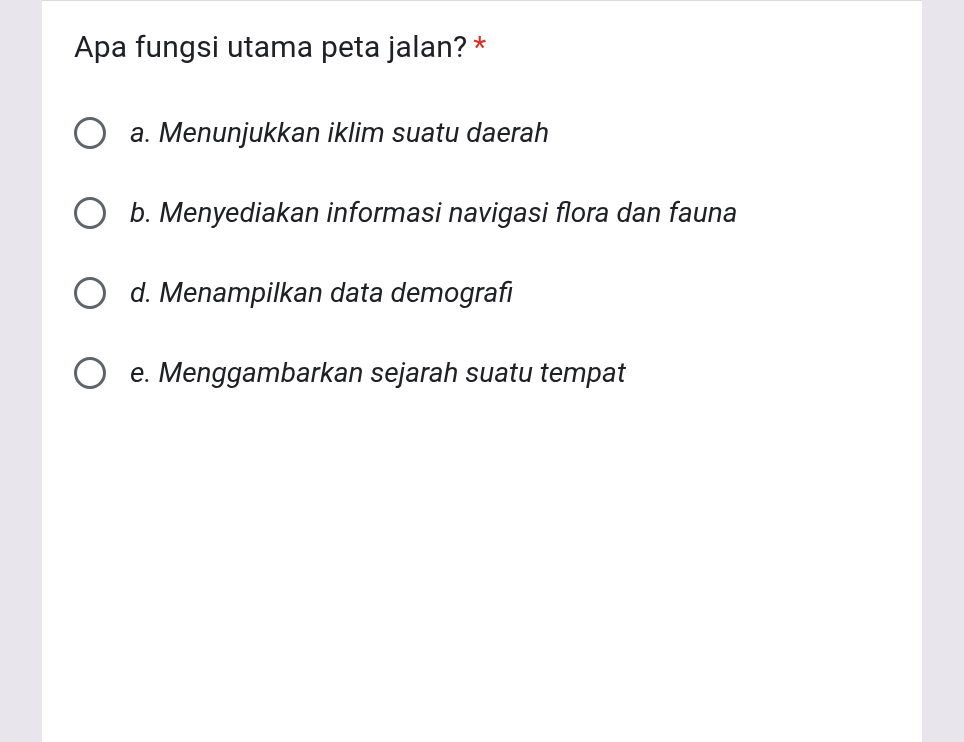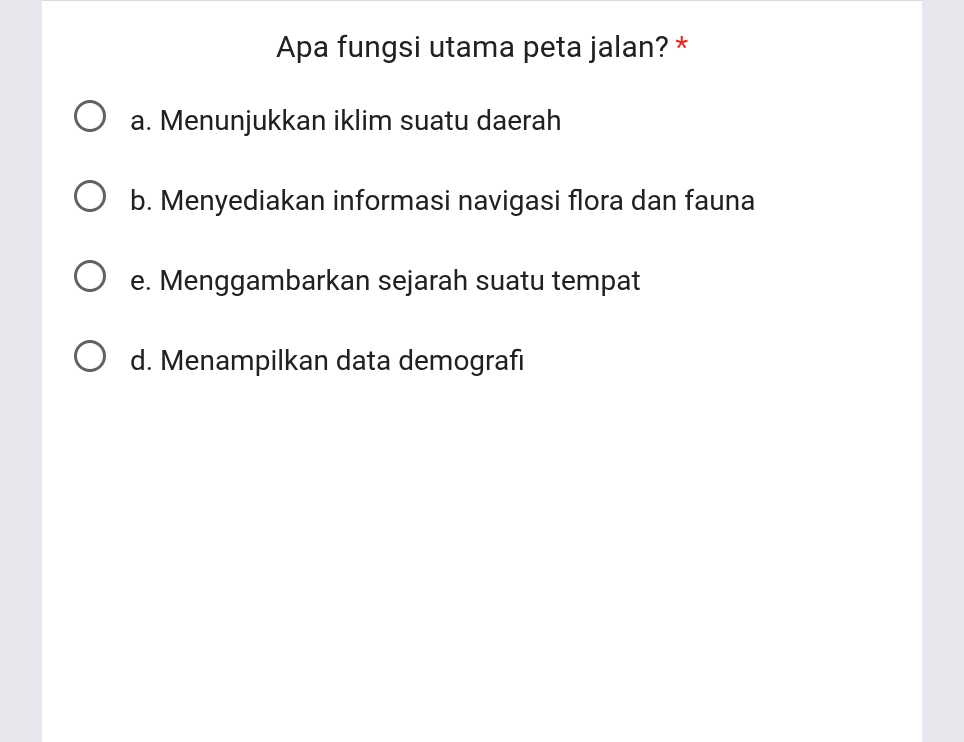--- a/index.html
+++ b/index.html
@@ -20,38 +20,38 @@
     background: #ffffff;
     width: 880px;
     border-top: 1px solid #d9d9d9;
     padding: 28px 32px 40px 32px;
     min-height: 742px;
   }
   .question-row {
     display: flex;
     align-items: baseline;
     flex-wrap: wrap;
-    margin-bottom: 36px;
-    justify-content: center;
+    margin-bottom: 48px;
   }
   .question-text {
     font-size: 30px;
     color: #202124;
     letter-spacing: 0.2px;
   }
   .required {
     color: #d93025;
     font-size: 30px;
     margin-left: 6px;
   }
   .option {
     display: flex;
-    align-items: flex-start;
+    align-items: center;
     margin-bottom: 38px;
     cursor: pointer;
+    font-style: italic;
   }
   .radio {
     width: 32px;
     height: 32px;
     min-width: 32px;
     border: 3px solid #5f6368;
     border-radius: 50%;
     margin-right: 24px;
     flex-shrink: 0;
   }
@@ -76,20 +76,20 @@
   </div>
 
   <div class="option">
     <div class="radio"></div>
     <div class="option-label">b. Menyediakan informasi navigasi flora dan fauna</div>
   </div>
 
 
   <div class="option">
     <div class="radio"></div>
-    <div class="option-label">e. Menggambarkan sejarah suatu tempat</div>
+    <div class="option-label">d. Menampilkan data demografi</div>
   </div>
 
   <div class="option">
     <div class="radio"></div>
-    <div class="option-label">d. Menampilkan data demografi</div>
+    <div class="option-label">e. Menggambarkan sejarah suatu tempat</div>
   </div>
 </div>
 
 </body></html>

